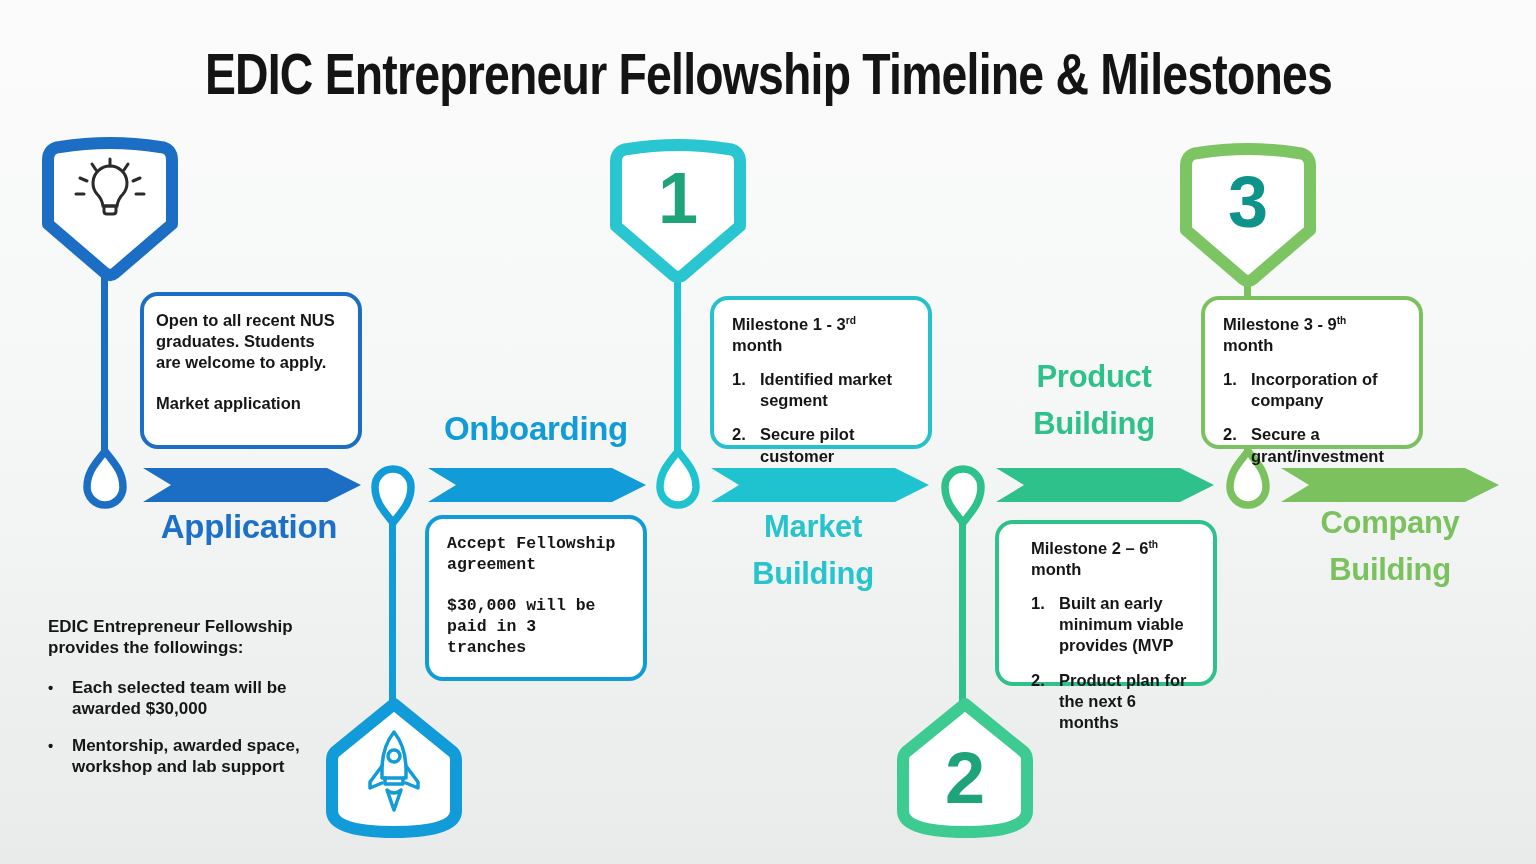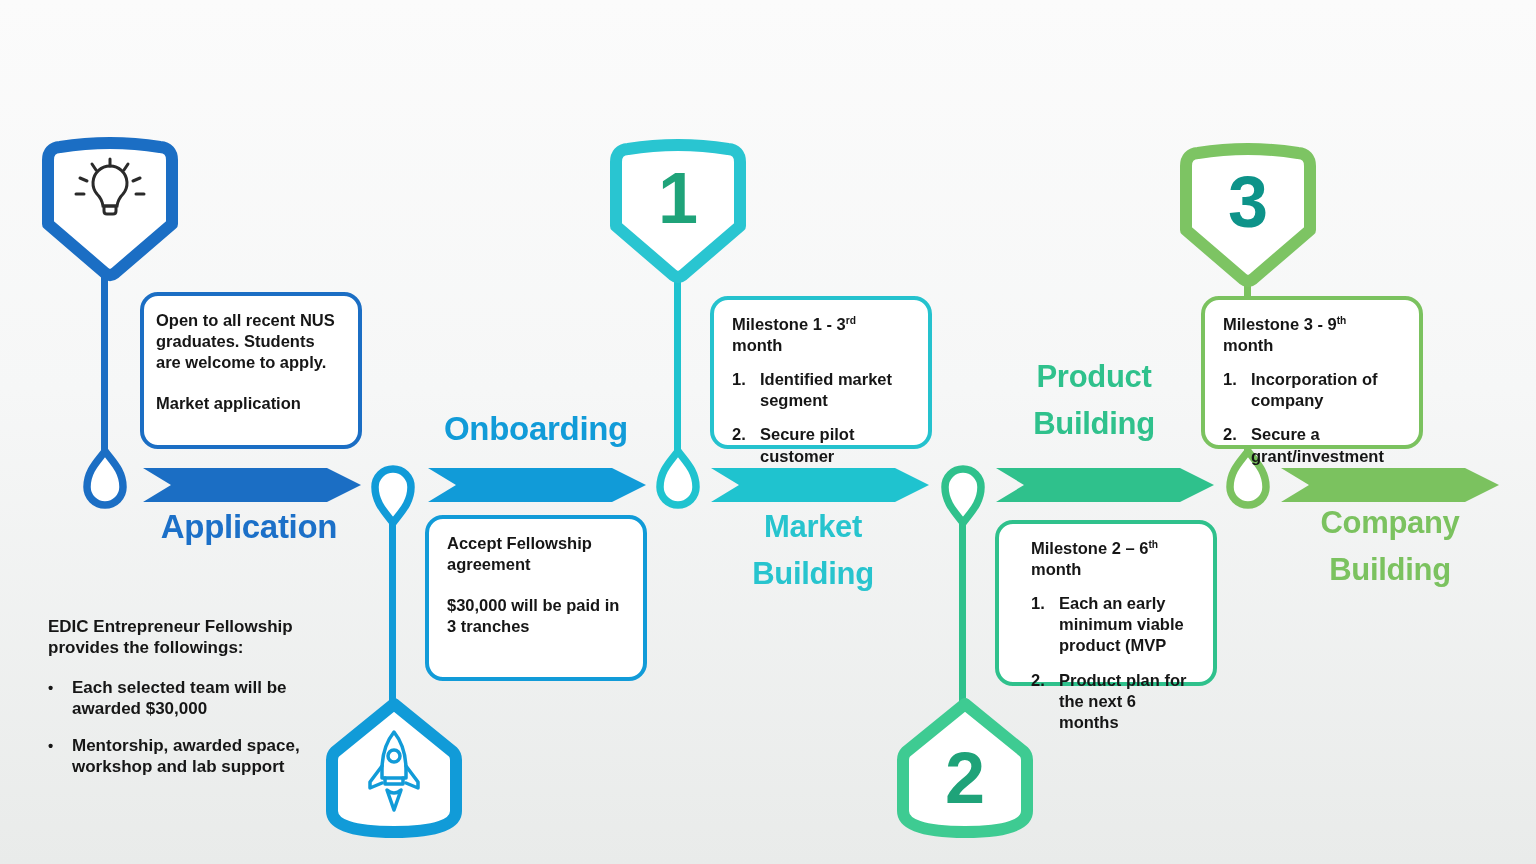--- a/index.html
+++ b/index.html
@@ -84,20 +84,23 @@
   .footnote .fn-title { margin-bottom:18px; }
   .fn-bullet { display:flex; margin-top:16px; }
   .fn-bullet .bm { flex:0 0 24px; font-size:15px; padding-top:2px; }
   .fn-bullet .bt { flex:1; }
 </style>
 </head>
 <body>
 
 <div class="slide">
 
+  <div class="title-wrap">
+    <h1 class="title">EDIC Entrepreneur Fellowship Timeline &amp; Milestones</h1>
+  </div>
 
   <svg class="arrow" style="left:143px" viewBox="0 0 218 34">
     <polygon points="0,0 184,0 218,17 184,34 0,34 28,17" fill="#1B6EC4"></polygon>
   </svg>
   <svg class="arrow" style="left:428px" viewBox="0 0 218 34">
     <polygon points="0,0 184,0 218,17 184,34 0,34 28,17" fill="#119BD8"></polygon>
   </svg>
   <svg class="arrow" style="left:711px" viewBox="0 0 218 34">
     <polygon points="0,0 184,0 218,17 184,34 0,34 28,17" fill="#1FC3CF"></polygon>
   </svg>
@@ -186,42 +189,42 @@
   <div class="stage s-azure" style="left:426px; top:404px; width:220px;">Onboarding</div>
   <div class="stage s-cyan" style="left:713px; top:504px; width:200px; font-size:31px;">Market Building</div>
   <div class="stage s-green" style="left:1270px; top:500px; width:240px; font-size:31px;">Company Building</div>
   <div class="stage s-teal" style="left:994px; top:354px; width:200px; font-size:31px;">Product Building</div>
 
   <div class="box b-blue" style="left:140px; top:292px; height:157px;">
     <p>Open to all recent NUS graduates. Students are welcome to apply.</p>
     <p>Market application</p>
   </div>
 
-  <div class="box b-azure" style="left:425px; top:515px; height:166px;">
+  <div class="box b-azure" style="left:425px; top:515px; height:166px;font-family:Liberation Mono, monospace;">
     <p>Accept Fellowship agreement</p>
     <p>$30,000 will be paid in 3 tranches</p>
   </div>
 
   <div class="box b-cyan" style="left:710px; top:296px; height:153px;">
     <div class="hdr"><span>Milestone 1 - 3</span><span class="sup">rd</span><span> month</span></div>
     <div class="mi">
       <span class="num">1.</span>
       <span class="txt">Identified market segment</span>
     </div>
     <div class="mi">
       <span class="num">2.</span>
       <span class="txt">Secure pilot customer</span>
     </div>
   </div>
 
   <div class="box b-teal" style="left:995px; top:520px; height:166px;">
     <div class="hdr"><span>Milestone 2 – 6</span><span class="sup">th</span><span> month</span></div>
     <div class="mi">
       <span class="num">1.</span>
-      <span class="txt">Each an early minimum viable product (MVP</span>
+      <span class="txt">Built an early minimum viable provides (MVP</span>
     </div>
     <div class="mi">
       <span class="num">2.</span>
       <span class="txt">Product plan for the next 6 months</span>
     </div>
   </div>
 
   <div class="box b-green" style="left:1201px; top:296px; height:153px;">
     <div class="hdr"><span>Milestone 3 - 9</span><span class="sup">th</span><span> month</span></div>
     <div class="mi">

